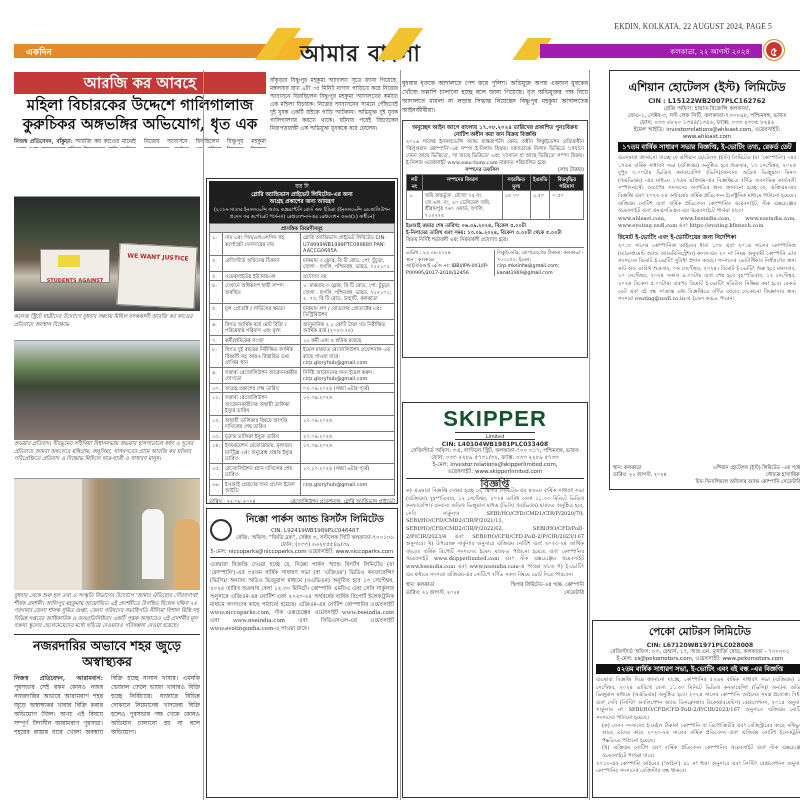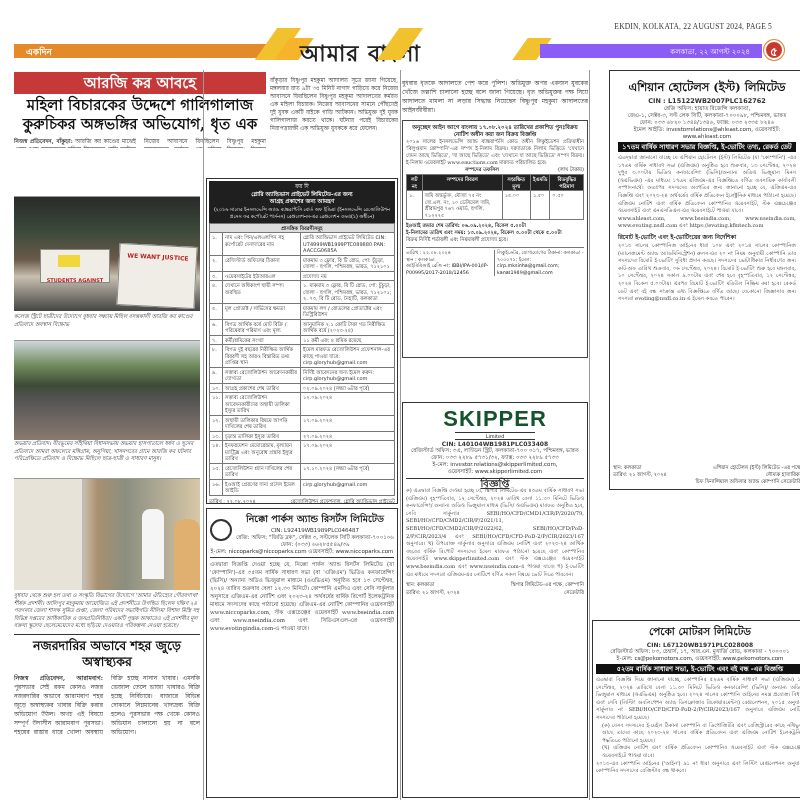--- a/index.html
+++ b/index.html
@@ -5,21 +5,21 @@
   * { box-sizing: border-box; margin: 0; padding: 0; }
   body { width: 800px; height: 800px; background: #fff; font-family: "DejaVu Sans", sans-serif; color: #222; overflow: hidden; position: relative; }
   .masthead { position: absolute; left: 0; top: 0; width: 800px; height: 66px; }
   .edition-line { position: absolute; right: 28px; top: 22px; font-family: "Liberation Serif", serif; font-size: 7.5px; color: #333; letter-spacing: 0.2px; }
   .band-left { position: absolute; left: 14px; top: 44px; width: 256px; height: 14px; background: #e48a2a; }
   .band-left .brand { position: absolute; left: 12px; top: 1px; color: #fff; font-size: 9px; font-weight: bold; }
   .slash { position: absolute; top: 28px; width: 24px; height: 32px; background: #f2c12e; transform: skewX(-35deg); }
   .slash.s1 { left: 266px; } .slash.s2 { left: 282px; background:#f5b42a; height:22px; top:38px; }
   .slash.s3 { left: 388px; } .slash.s4 { left: 520px; height:22px; top:38px; }
   .title-box { position: absolute; left: 300px; top: 36px; font-size: 22px; font-weight: bold; color: #222; letter-spacing: 1px; font-family: "DejaVu Serif", serif; }
-  .band-right { position: absolute; left: 540px; top: 44px; width: 222px; height: 14px; background: #8b5cf6; }
+  .band-right { position: absolute; left: 540px; top: 44px; width: 222px; height: 14px; background: #a21caf; }
   .band-right .date { position: absolute; right: 12px; top: 2px; color: #fff; font-size: 7px; }
   .page-num { position: absolute; right: 16px; top: 40px; width: 20px; height: 20px; border-radius: 50%; background: #c8382f; color: #fff; font-size: 12px; font-weight: bold; text-align: center; line-height: 20px; border: 2px solid #fff; box-shadow: 0 0 0 1px #e48a2a; }
 
   .col { position: absolute; overflow: hidden; }
   .divider { position: absolute; background: #333; }
   .red-tag { background: #c53939; color: #fff; text-align: center; font-size: 15px; font-weight: bold; height: 22px; line-height: 22px; }
   .headline { font-weight: bold; font-size: 15px; line-height: 19px; color: #111; text-align: center; font-family: "DejaVu Serif", serif; }
   .body-text { font-size: 5.6px; line-height: 8px; color: #333; text-align: justify; font-family: "DejaVu Serif", serif; }
   .two-col { column-count: 2; column-gap: 8px; }
   .caption { font-size: 5.4px; line-height: 7.5px; color: #333; font-style: italic; font-family: "DejaVu Serif", serif; }

